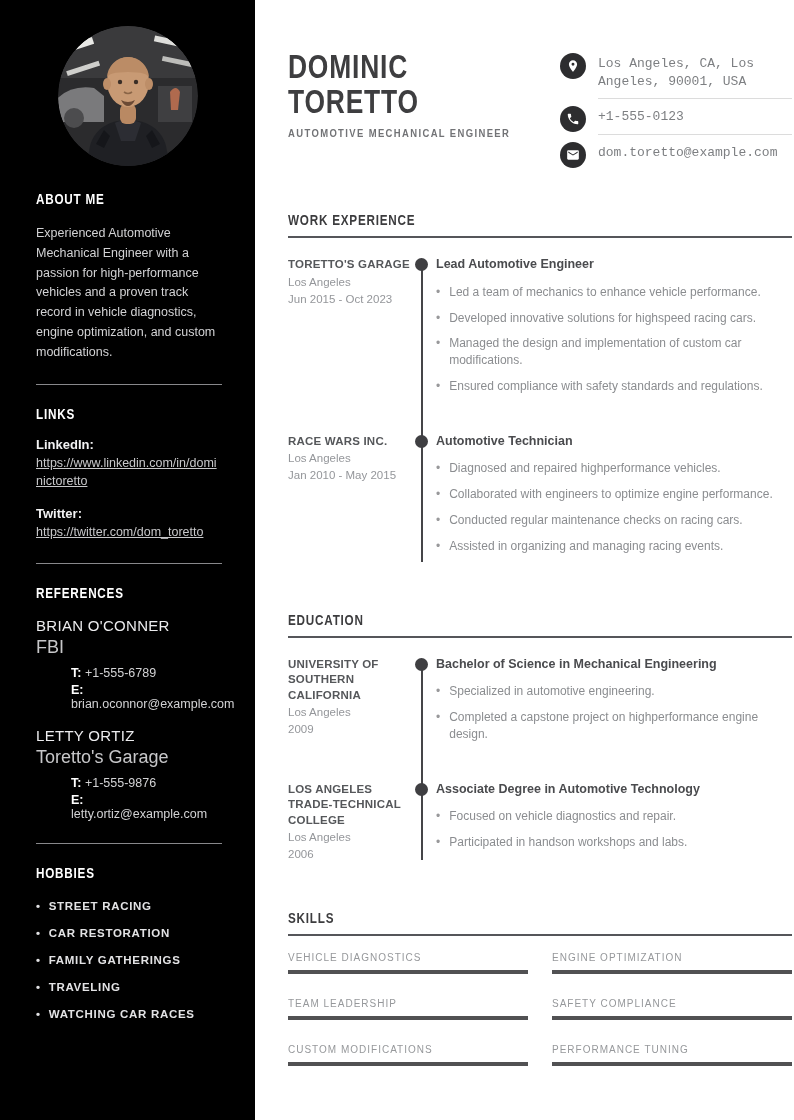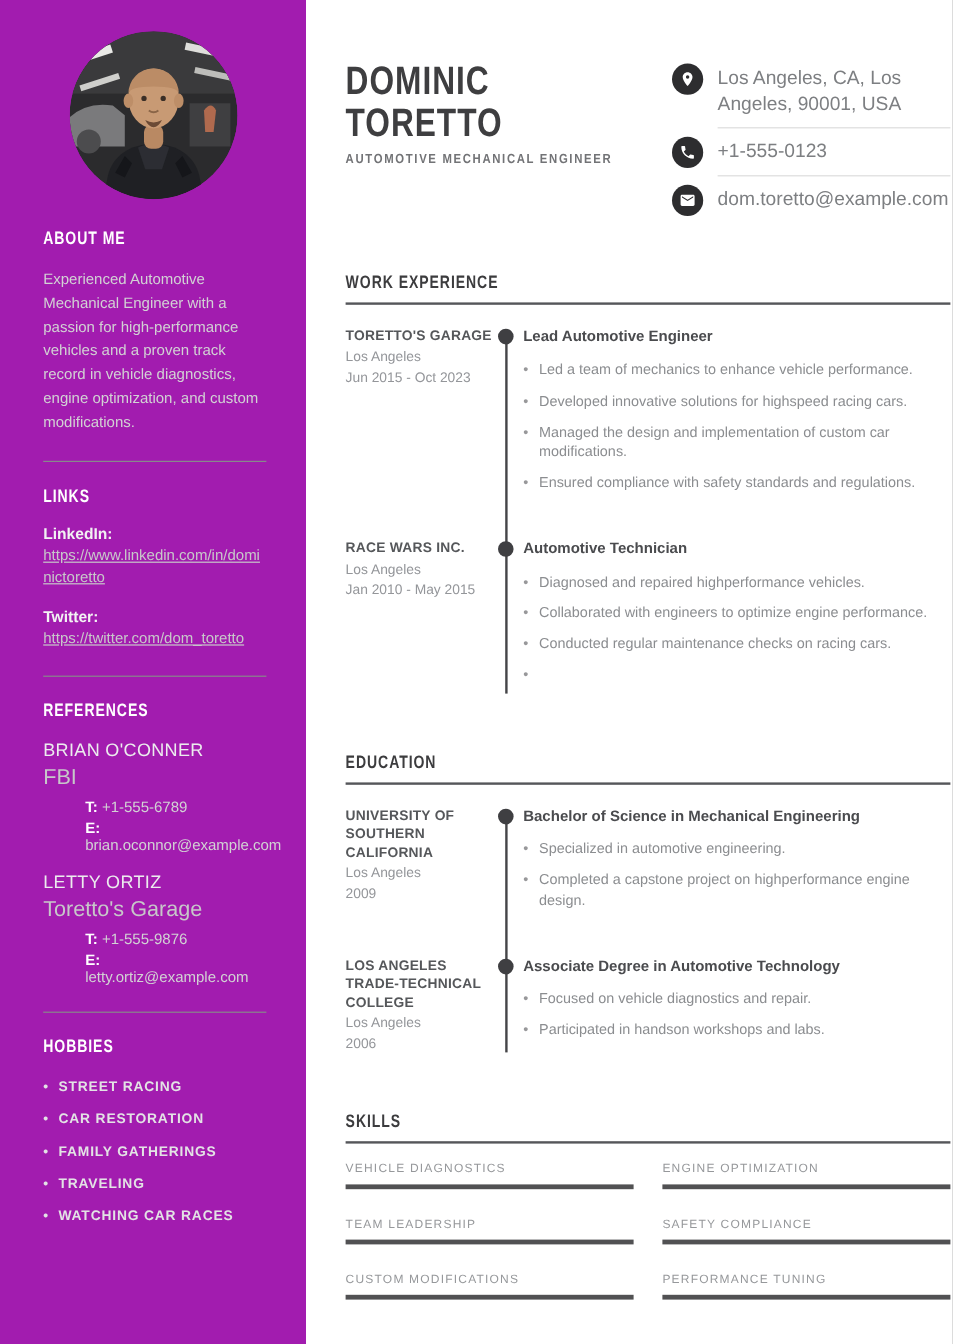--- a/index.html
+++ b/index.html
@@ -6,21 +6,21 @@
   html, body { background: #9a9a9a; }
   body { font-family: "Liberation Sans", sans-serif; }
   .page {
     position: relative; width: 794px; height: 1120px; margin: 0 auto;
     background: #ffffff; overflow: hidden;
   }
 
   
   .sidebar {
     position: absolute; left: 0; top: 0; width: 255px; height: 1120px;
-    background: #a21caf; color: #d8d8da;
+    background: #000000; color: #d8d8da;
   }
   .photo-wrap { width: 140px; height: 140px; margin: 26px auto 0; border-radius: 50%; overflow: hidden; }
   .photo-wrap svg { display: block; }
   .side-section { padding: 0 33px 0 36px; }
   .side-heading {
     color: #ffffff; font-size: 15px; font-weight: bold; letter-spacing: 1px;
     white-space: nowrap;
   }
   .cond { display: inline-block; transform: scaleX(0.78); transform-origin: 0 50%; }
   .about-sec { margin-top: 24px; }
@@ -62,21 +62,21 @@
     letter-spacing: 1.6px; transform: scaleX(0.86); transform-origin: 0 50%; white-space: nowrap;
   }
   .contact-block { width: 232px; flex: 0 0 auto; padding-top: 3px; }
   .contact-row { display: flex; gap: 12px; align-items: flex-start; }
   .contact-row + .contact-row { margin-top: 7px; }
   .c-icon {
     flex: 0 0 auto; width: 26px; height: 26px; border-radius: 50%;
     background: #2d2d2f; display: flex; align-items: center; justify-content: center;
   }
   .c-icon svg { width: 14px; height: 14px; fill: #ffffff; }
-  .c-text { flex: 1 1 auto; font-size: 16px; color: #7d7f82; line-height: 1.35; padding: 2px 0 8px; }
+  .c-text { flex: 1 1 auto; font-size: 13px; color: #7d7f82; line-height: 1.35; padding: 2px 0 8px; font-family: Liberation Mono, monospace; }
   .contact-row.sep .c-text { border-bottom: 1px solid #dcdcdc; }
 
   .section { margin-top: 47px; }
   .section.work { margin-top: 42px; }
   .section.languages { margin-top: 60px; }
   .section-heading {
     font-size: 15px; font-weight: bold; color: #3c3c3e; letter-spacing: 1px;
     padding-bottom: 8px; border-bottom: 2px solid #55565a;
   }
   .entries { position: relative; margin-top: 19px; }
@@ -314,20 +314,21 @@
                   <span>Collaborated with engineers to optimize engine performance.</span>
                 </li>
 
   <li>
                   <span class="b-dot">•</span>
                   <span>Conducted regular maintenance checks on racing cars.</span>
                 </li>
 
   <li>
                   <span class="b-dot">•</span>
+                  <span>Assisted in organizing and managing racing events.</span>
                 </li>
 </ul>
     </div>
   </div>
 </div>
     </section>
 
     <section class="section">
       <div class="section-heading"><span class="cond">EDUCATION</span></div>
       <div class="entries" id="education-entries">

